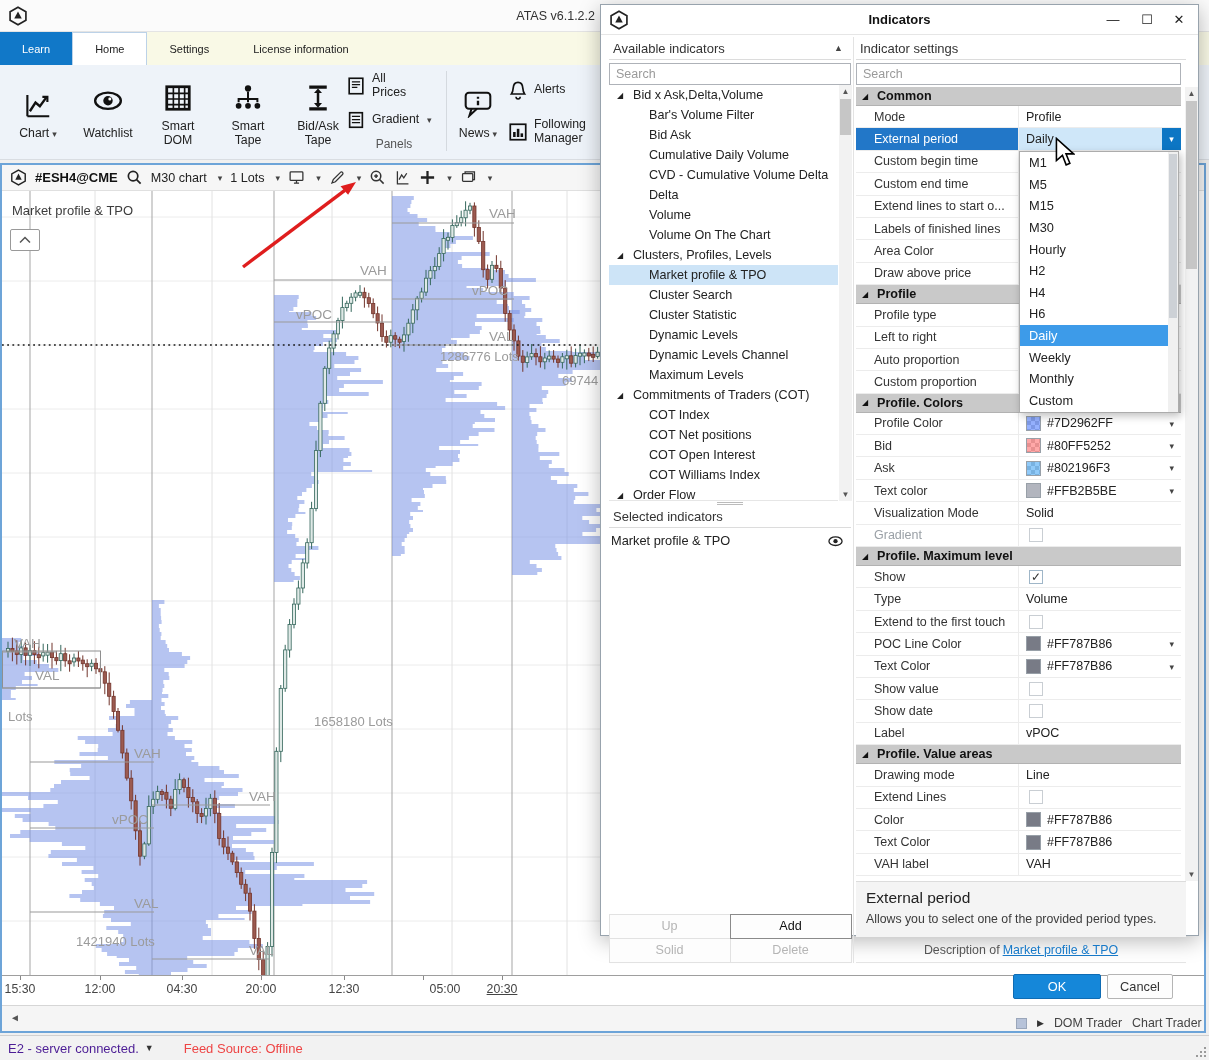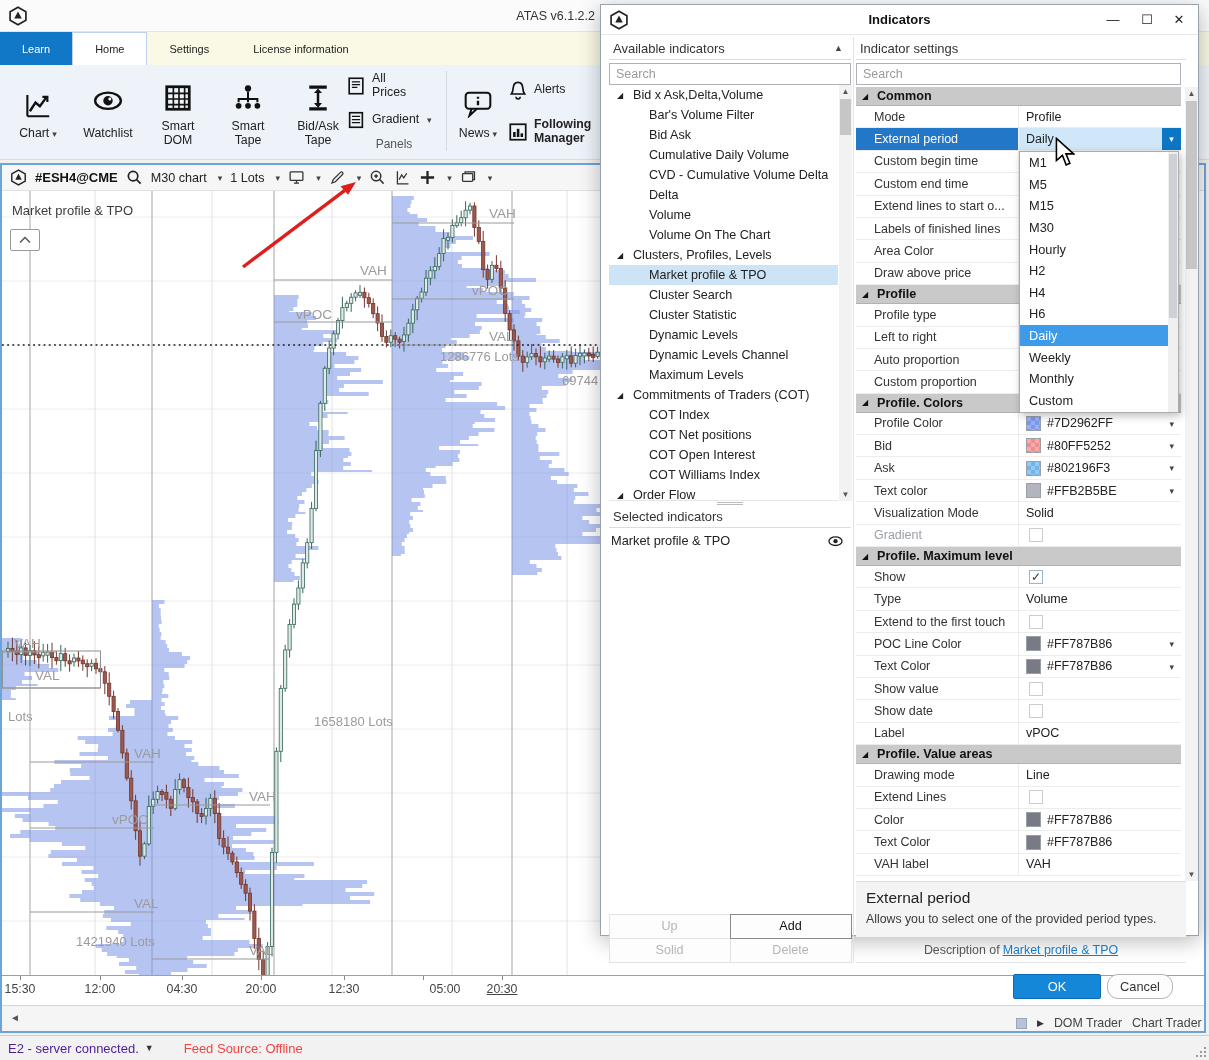--- a/index.html
+++ b/index.html
@@ -108,21 +108,21 @@
 .dd-item.sel{background:#3d9be9;color:#fff}
 #dd-scroll{position:absolute;right:0;top:0;width:10px;height:100%;background:#f0f0f0}
 #dd-scroll .thumb{position:absolute;left:1px;right:1px;top:2px;height:63%;background:#cdd1d6}
 
 #desc{position:absolute;left:255px;top:876px;width:330px;height:56px;background:#f4f4f4;border-top:1px solid #dcdcdc;padding:7px 10px}
 #desc .dt{font-size:15.5px;color:#222;margin-bottom:5px}
 #desc .dd{font-size:12.3px;color:#3c3c3c}
 #desc-link{position:absolute;left:255px;top:932px;width:330px;height:26px;border-bottom:1px solid #e4e4e4;display:flex;align-items:center;justify-content:center;font-size:12.4px;color:#555}
 #desc-link a{color:#1779c8;text-decoration:underline;margin-left:3px}
 #ok-btn{position:absolute;left:412px;top:969px;width:88px;height:25px;background:#1587d9;border:1px solid #0f6cb4;border-radius:2px;color:#fff;font-size:12.8px;display:flex;align-items:center;justify-content:center}
-#cancel-btn{position:absolute;left:506px;top:969px;width:66px;height:25px;background:#fdfdfd;border:1px solid #b5b5b5;border-radius:11px;color:#333;font-size:12.8px;display:flex;align-items:center;justify-content:center}
+#cancel-btn{position:absolute;left:506px;top:969px;width:66px;height:25px;background:#fdfdfd;border:1px solid #b5b5b5;border-radius:2px;color:#333;font-size:12.8px;display:flex;align-items:center;justify-content:center}
 #cursor{position:absolute;left:1055px;top:137px;width:20px;height:22px;z-index:60;pointer-events:none}
 </style>
 </head>
 <body>
 
 <div id="root">
 
   <div id="titlebar">
     <span class="logo">
       <svg viewBox="0 0 24 24">
@@ -213,21 +213,21 @@
         </div>
       </div>
     <div id="ribbon-right">
         <div class="sbtn" style="height: 42px;">
           <span class="ic"><svg viewBox="0 0 20 22">
               <path d="M10 2.3c-3.4 0-4.6 2.7-4.8 5.7-.15 2.2-.6 4.3-1.8 6h13.2c-1.2-1.7-1.65-3.8-1.8-6C14.6 5 13.4 2.3 10 2.3Z" fill="none" stroke="#111" stroke-width="1.7"></path>
               <path d="M8 16.8a2.1 2.1 0 0 0 4.2 0" fill="none" stroke="#111" stroke-width="1.5"></path>
             </svg></span>
           <span class="lab" style="width: 64px;">Alerts</span>
         </div>
-        <div class="sbtn" style="height: 42px; font-weight: bold;">
+        <div class="sbtn" style="height: 42px;">
           <span class="ic"><svg viewBox="0 0 22 22">
               <rect x="2.5" y="2.5" width="17" height="17" fill="none" stroke="#111" stroke-width="1.9"></rect>
               <rect x="5.6" y="11" width="2.8" height="5.5" fill="#111"></rect>
               <rect x="9.7" y="7.5" width="2.8" height="9" fill="#111"></rect>
               <rect x="13.8" y="12.5" width="2.8" height="4" fill="#111"></rect>
             </svg></span>
           <span class="lab" style="width: 64px;">Following Manager</span>
         </div>
       </div>
   </div>

